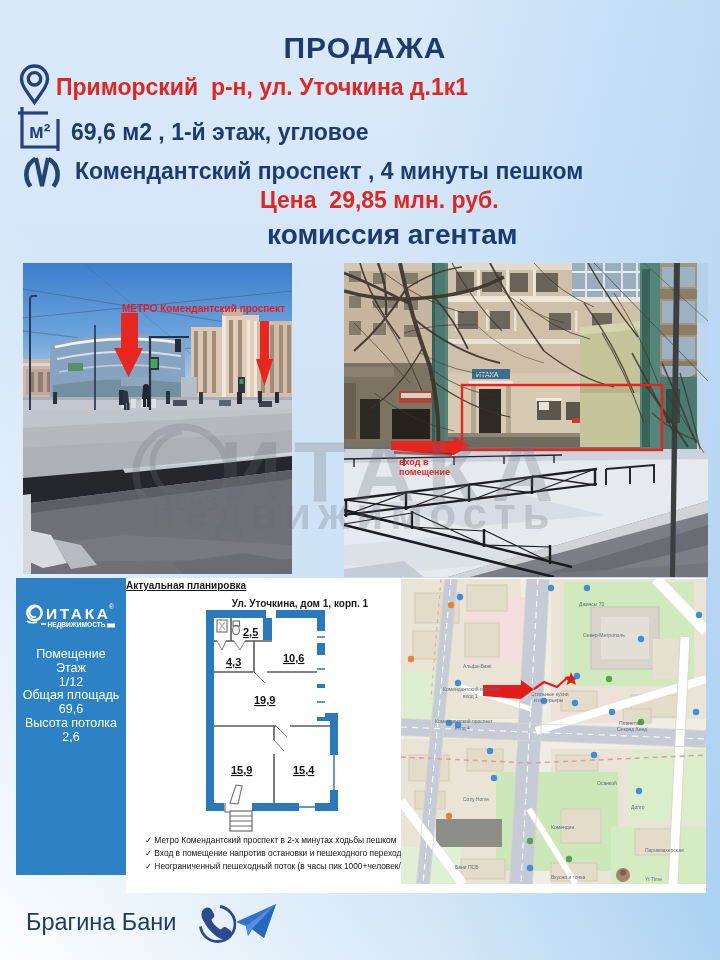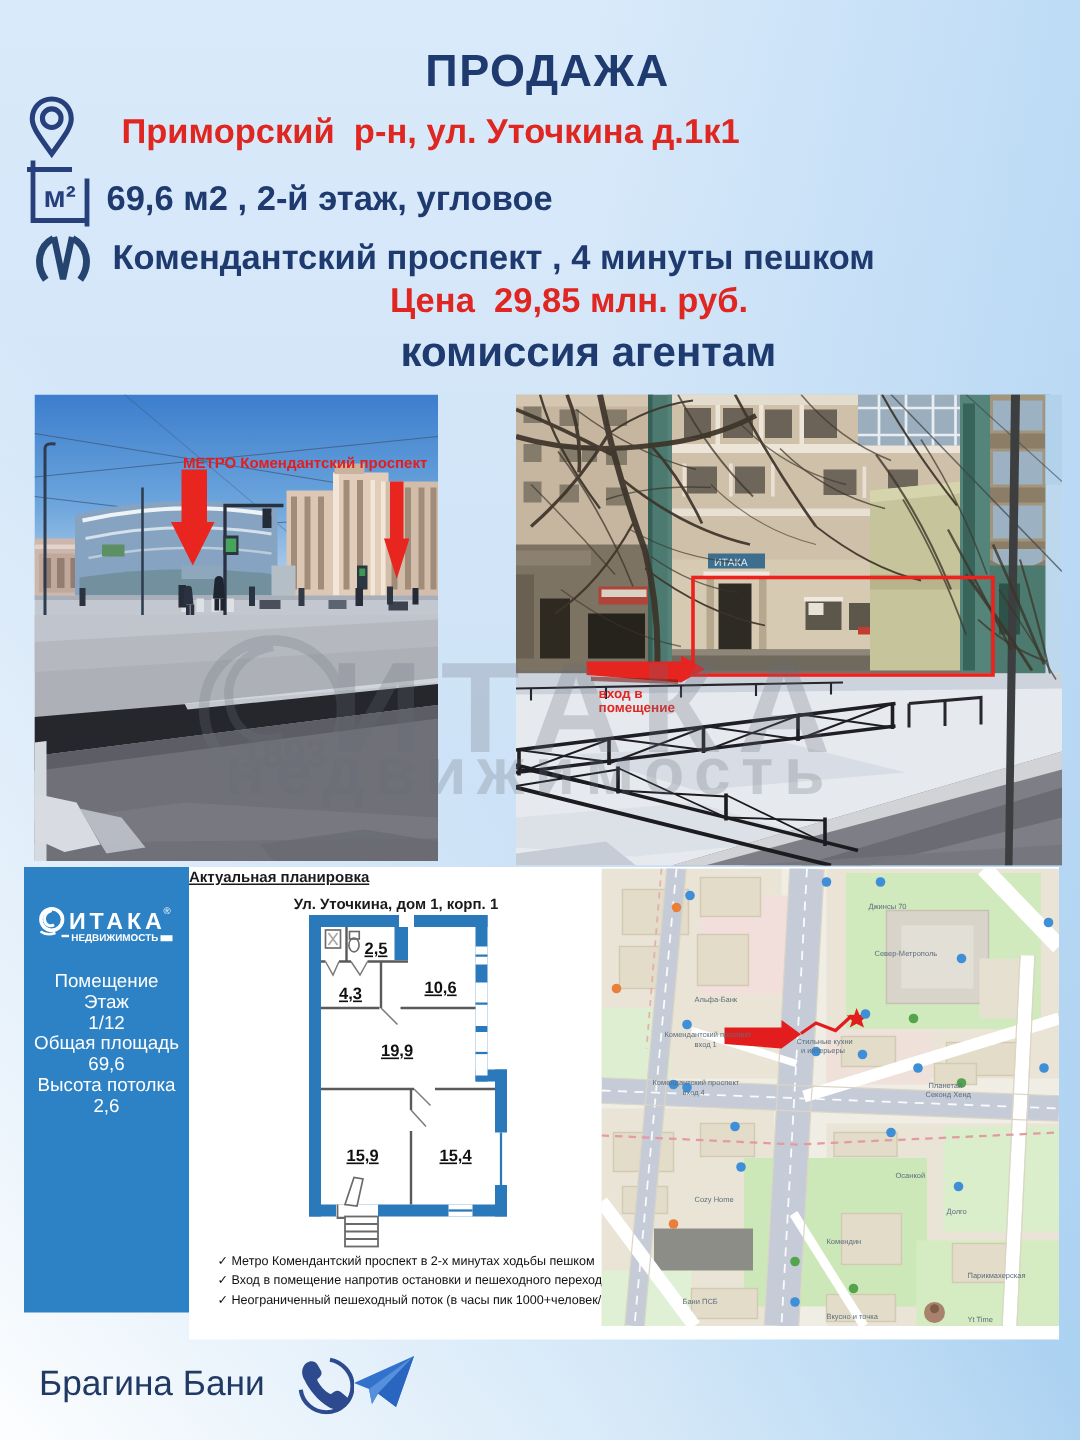--- a/index.html
+++ b/index.html
@@ -14,30 +14,30 @@
 <body>
 <div id="page">
 
 <div class="abs" style="left:5px;top:31px;width:720px;text-align:center;font-size:30px;font-weight:bold;color:#1e3a6e;letter-spacing:1px;">ПРОДАЖА</div>
 
 <svg class="abs" style="left:18px;top:63px;" width="33" height="43" viewBox="0 0 33 43">
   <path d="M16.5 3 C9 3 3.5 8.8 3.5 16.2 C3.5 22 8 27.5 16.5 39.5 C25 27.5 29.5 22 29.5 16.2 C29.5 8.8 24 3 16.5 3 Z" fill="none" stroke="#27407c" stroke-width="3.4"></path>
   <circle cx="16.5" cy="15.8" r="6.2" fill="none" stroke="#27407c" stroke-width="3.4"></circle>
 </svg>
 
-<div class="abs" style="left:81px;top:74px;font-size:23px;font-weight:bold;color:#e02621;">Приморский&nbsp; р-н, ул. Уточкина д.1к1</div>
+<div class="abs" style="left:56px;top:74px;font-size:23px;font-weight:bold;color:#e02621;">Приморский&nbsp; р-н, ул. Уточкина д.1к1</div>
 
 <svg class="abs" style="left:14px;top:103px;" width="48" height="50" viewBox="0 0 48 50">
   <path d="M4 10 L34 10" stroke="#27407c" stroke-width="3.2"></path>
   <path d="M8 4 L8 44 L44 44" stroke="#27407c" stroke-width="3.2" fill="none"></path>
   <path d="M44 16 L44 48" stroke="#27407c" stroke-width="3.2"></path>
   <text x="15" y="35" font-family="Liberation Sans" font-size="20" font-weight="bold" fill="#27407c">м²</text>
 </svg>
 
-<div class="abs" style="left:71px;top:119px;font-size:23px;font-weight:bold;color:#1e3a6e;">69,6 м2 , 2-й этаж, угловое</div>
+<div class="abs" style="left:71px;top:119px;font-size:23px;font-weight:bold;color:#1e3a6e;">69,6 м2 , 1-й этаж, угловое</div>
 
 <svg class="abs" style="left:21px;top:155px;" width="42" height="36" viewBox="0 0 42 36">
   <g stroke="#25446f" fill="none">
     <path d="M14.5 4 C4.5 9 2.5 22 9.5 31.5" stroke-width="4.6"></path>
     <path d="M27.5 4 C37.5 9 39.5 22 32.5 31.5" stroke-width="4.6"></path>
     <path d="M15 3 L21 31 L27 3" stroke-width="4.2"></path>
   </g>
 </svg>
 
 <div class="abs" style="left:75px;top:158px;font-size:23px;font-weight:bold;color:#1e3a6e;">Комендантский проспект , 4 минуты пешком</div>
@@ -404,21 +404,21 @@
     <rect x="16" y="23.2" width="5" height="1.6"></rect>
     <text x="22.5" y="27.2" font-family="Liberation Sans" font-size="6.6" font-weight="bold" letter-spacing="0">НЕДВИЖИМОСТЬ</text>
     <rect x="82" y="23.5" width="8" height="4"></rect>
   </g>
 </svg>
 
 <div class="abs" style="left:16px;top:648px;width:110px;text-align:center;color:#ffffff;font-size:12.5px;line-height:13.8px;">Помещение<br>Этаж<br>1/12<br>Общая площадь<br>69,6<br>Высота потолка<br>2,6</div>
 
 <div class="abs" style="left:126px;top:580px;width:276px;text-align:left;font-size:10px;font-weight:bold;color:#1a1a1a;text-decoration:underline;">Актуальная планировка</div>
 
-<div class="abs" style="left:126px;top:598px;width:276px;text-align:center;font-size:10px;font-weight:bold;color:#1a1a1a;">Ул. Уточкина, дом 1, корп. 1</div>
+<div class="abs" style="left:126px;top:598px;width:276px;text-align:center;font-size:10px;font-weight:bold;color:#1a1a1a;padding-left:36px;">Ул. Уточкина, дом 1, корп. 1</div>
 
 <svg class="abs" style="left:126px;top:578px;" width="276" height="315" viewBox="0 0 276 315">
   <g fill="#2a79ba">
 
     <rect x="80" y="32" width="8" height="201"></rect>
 
     <rect x="80" y="32" width="119" height="8"></rect>
 
     <rect x="191" y="32" width="8" height="111"></rect>
 

